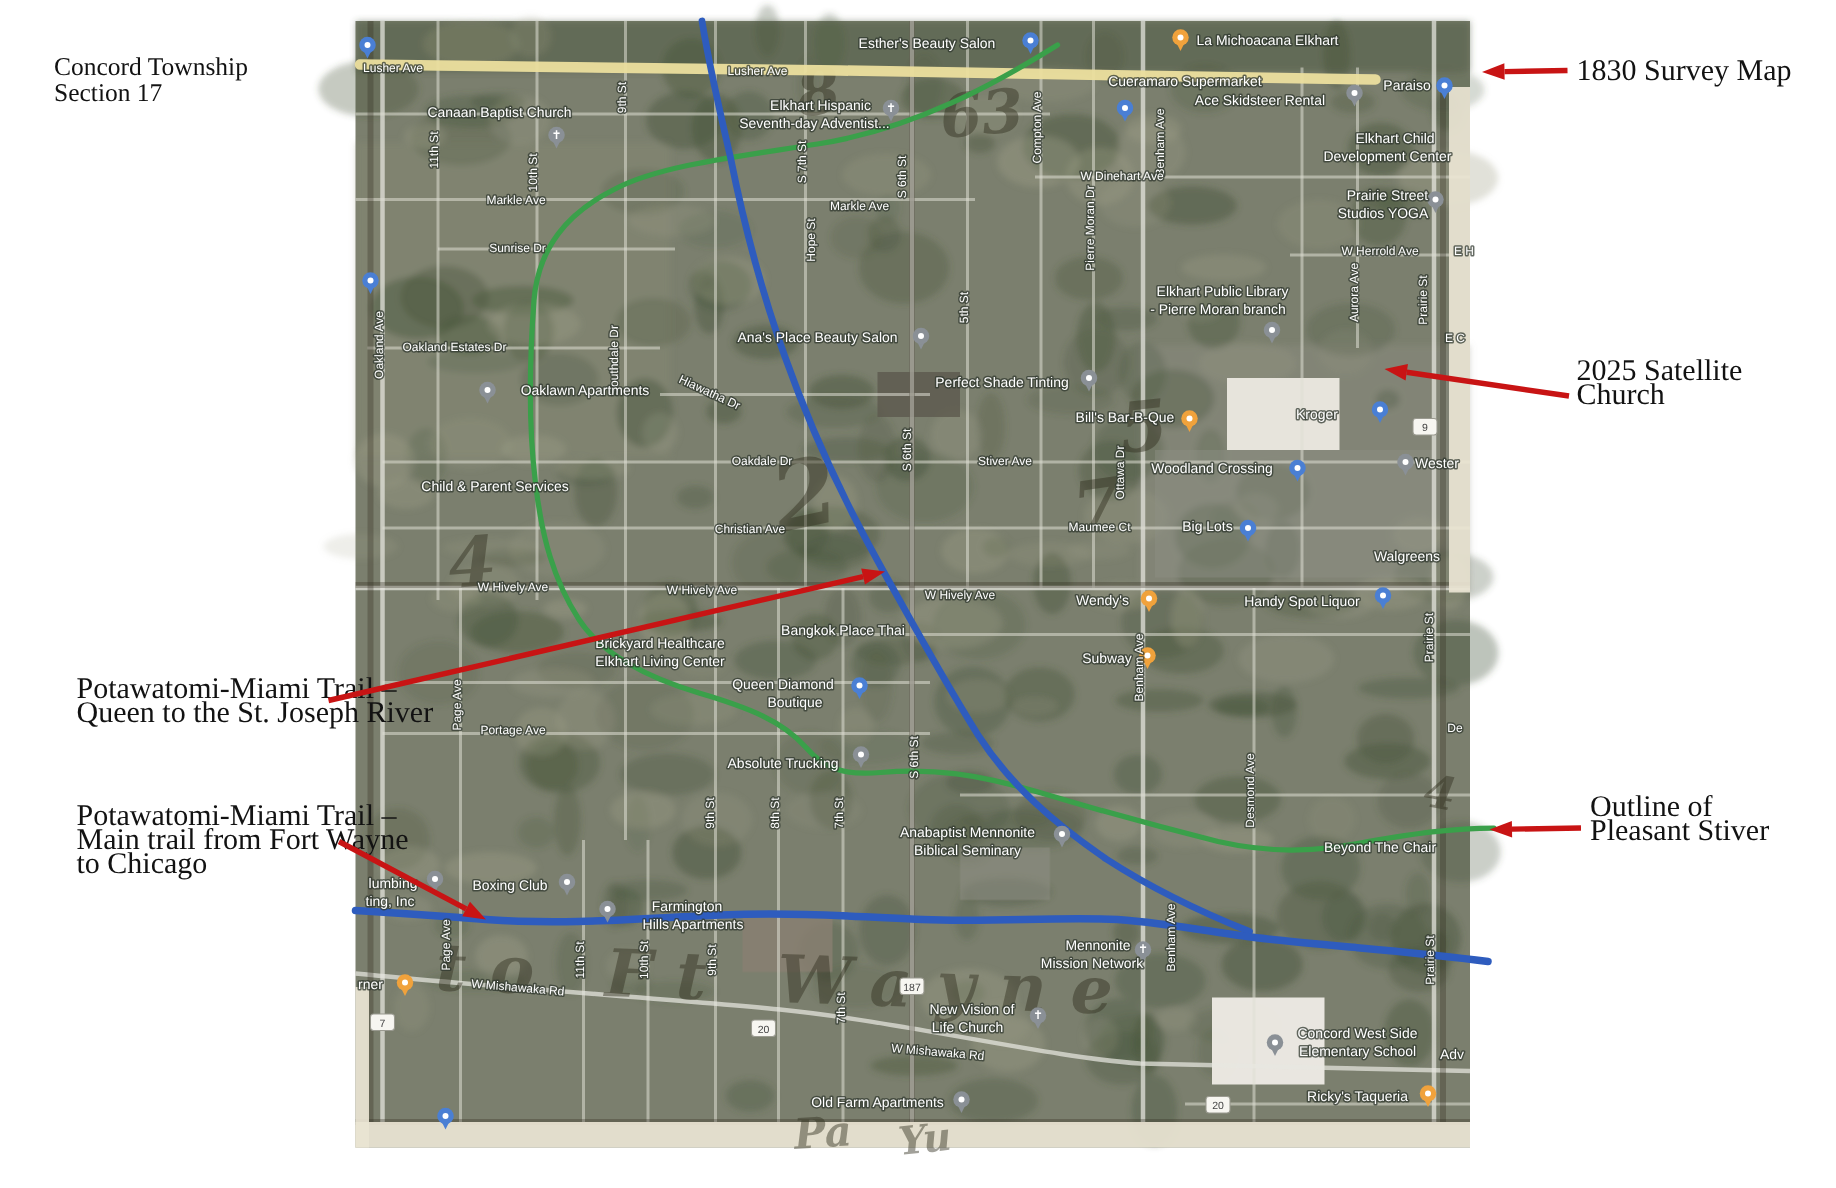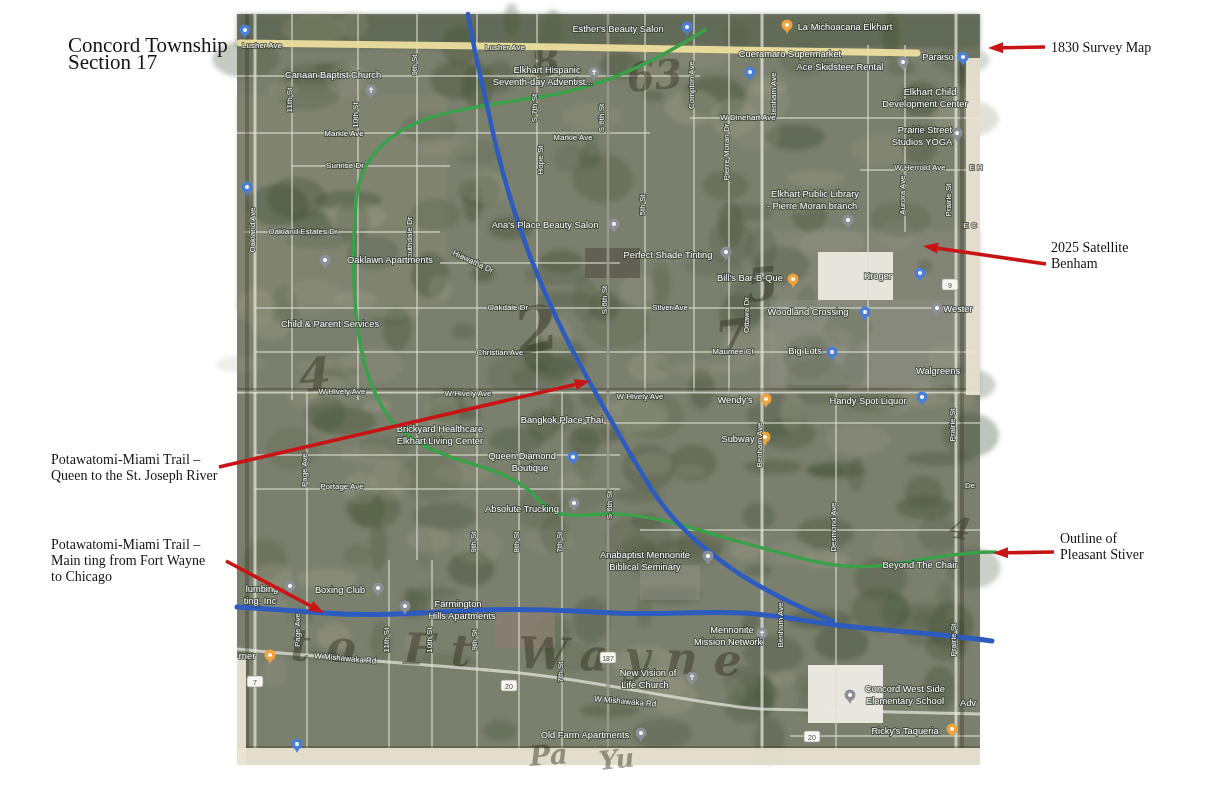--- a/index.html
+++ b/index.html
@@ -3,24 +3,24 @@
 <meta charset="utf-8">
 <style>
   html,body{margin:0;padding:0;background:#ffffff;}
   body{width:1224px;height:792px;overflow:hidden;position:relative;
        font-family:"Liberation Serif",serif;}
   .slide{position:absolute;inset:0;}
   .map-wrap{position:absolute;left:237px;top:14px;width:743px;height:751px;}
   #map-svg{position:absolute;left:0;top:0;overflow:visible;}
   #map-svg text{font-family:"Liberation Sans",sans-serif;}
   #arrows-svg{position:absolute;left:0;top:0;pointer-events:none;z-index:6;}
-  .ann{position:absolute;color:#121212;font-size:14px;line-height:15.8px;
+  .ann{position:absolute;color:#121212;font-size:20px;line-height:15.8px;
        white-space:nowrap;z-index:5;}
   .ann span{display:block;}
-  .lbl-title{left:36px;top:37px;font-size:21px;line-height:16.5px;margin-left:32px;}
+  .lbl-title{left:36px;top:37px;font-size:17px;line-height:16.5px;}
   .lbl-survey{left:1051px;top:40px;}
   .lbl-satellite{left:1051px;top:240px;}
   .lbl-spur{left:51px;top:452px;}
   .lbl-main{left:51px;top:537px;}
   .lbl-prairie{left:1060px;top:531px;}
 </style>
 </head>
 <body>
 
 <div class="slide">
@@ -666,31 +666,31 @@
         </g>
       </svg>
   </div>
 
   <div class="ann lbl-survey">
     <span>1830 Survey Map</span>
   </div>
 
   <div class="ann lbl-satellite">
     <span>2025 Satellite</span>
-    <span>Benham</span>
+    <span>Church</span>
   </div>
 
   <div class="ann lbl-spur">
     <span>Potawatomi-Miami Trail –</span>
     <span>Queen to the St. Joseph River</span>
   </div>
 
   <div class="ann lbl-main">
     <span>Potawatomi-Miami Trail –</span>
-    <span>Main ting from Fort Wayne</span>
+    <span>Main trail from Fort Wayne</span>
     <span>to Chicago</span>
   </div>
 
   <div class="ann lbl-prairie">
     <span>Outline of</span>
     <span>Pleasant Stiver</span>
   </div>
 
   <svg id="arrows-svg" width="1224" height="792" viewBox="0 0 1224 792">
       <g>

